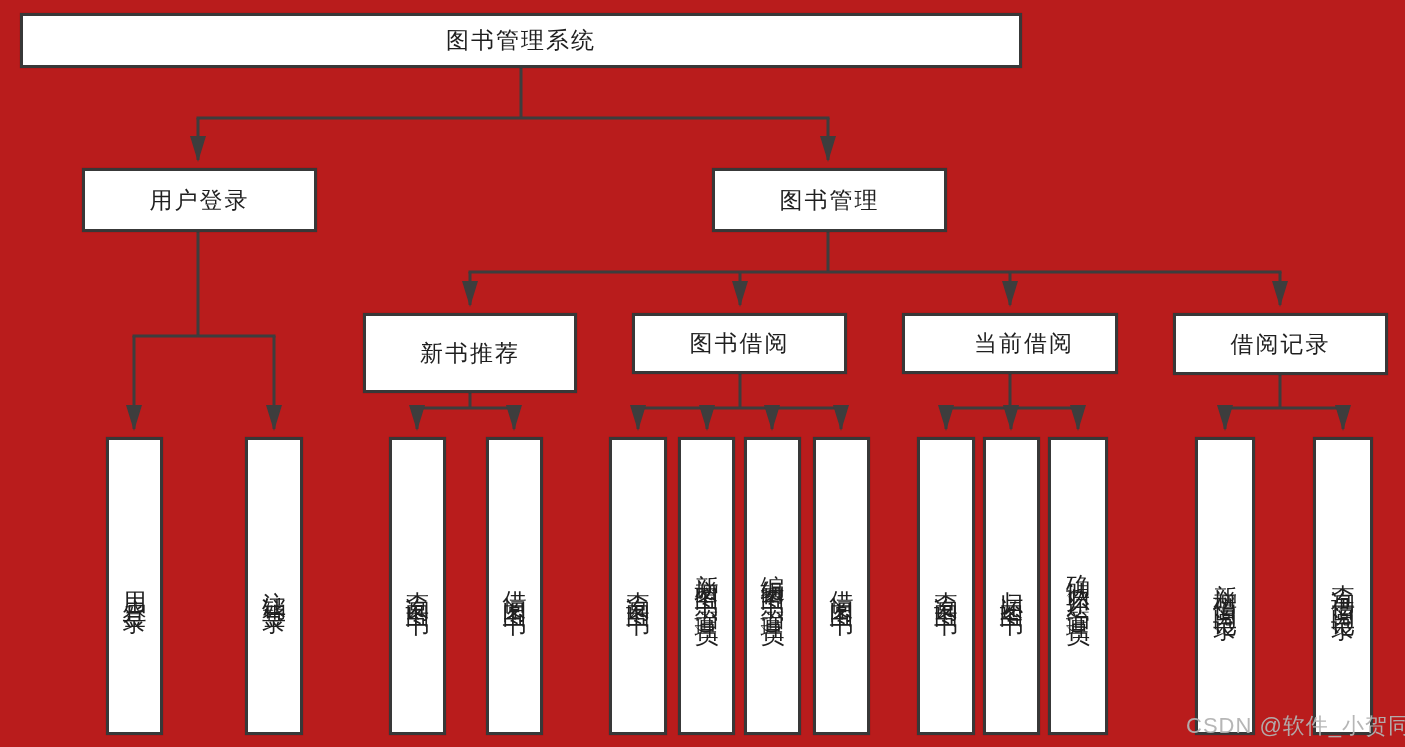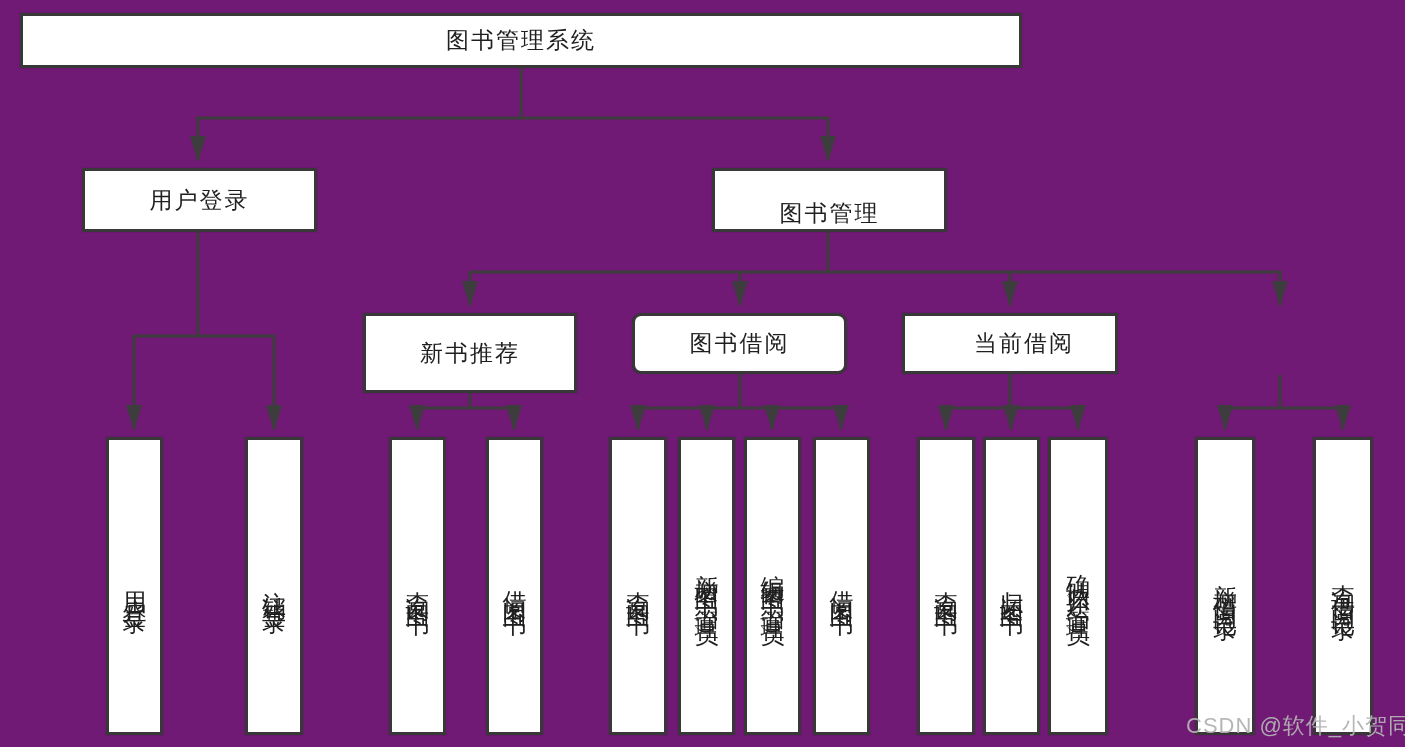--- a/index.html
+++ b/index.html
@@ -1,20 +1,20 @@
 <!DOCTYPE html>
 <html><head>
 <meta charset="utf-8">
 <style>
   html, body { margin: 0; padding: 0; background: #ffffff; }
   #stage {
     position: relative;
     width: 1405px;
     height: 747px;
-    background: #701a75;
+    background: #b91c1c;
     overflow: hidden;
     font-family: "Liberation Sans", "DejaVu Sans", sans-serif;
     color: #1f1f1f;
   }
   #wires {
     position: absolute;
     left: 0; top: 0;
     width: 1405px; height: 747px;
     pointer-events: none;
   }
@@ -108,32 +108,35 @@
     </g>
   </svg>
 
   <div class="box" style="left:20px; top:13px; width:1002px; height:55px;">
     <span class="hlabel">图书管理系统</span>
   </div>
 
   <div class="box" style="left:82px; top:168px; width:235px; height:64px;">
     <span class="hlabel">用户登录</span>
   </div>
-  <div class="box" style="left:712px; top:168px; width:235px; height:64px;align-items:flex-end;">
+  <div class="box" style="left:712px; top:168px; width:235px; height:64px;">
     <span class="hlabel">图书管理</span>
   </div>
 
   <div class="box" style="left:363px; top:313px; width:214px; height:80px;">
     <span class="hlabel">新书推荐</span>
   </div>
-  <div class="box" style="left:632px; top:313px; width:215px; height:61px;border-radius:9px;">
+  <div class="box" style="left:632px; top:313px; width:215px; height:61px;">
     <span class="hlabel">图书借阅</span>
   </div>
   <div class="box" style="left:902px; top:313px; width:216px; height:61px;padding-left:28px;">
     <span class="hlabel">当前借阅</span>
+  </div>
+  <div class="box" style="left:1173px; top:313px; width:215px; height:62px;">
+    <span class="hlabel">借阅记录</span>
   </div>
 
   <div class="box" style="left:106px; top:437px; width:57px; height:298px;">
     <span class="vlabel">用户登录</span>
   </div>
   <div class="box" style="left:245px; top:437px; width:58px; height:298px;">
     <span class="vlabel">注销登录</span>
   </div>
 
   <div class="box" style="left:389px; top:437px; width:57px; height:298px;">

